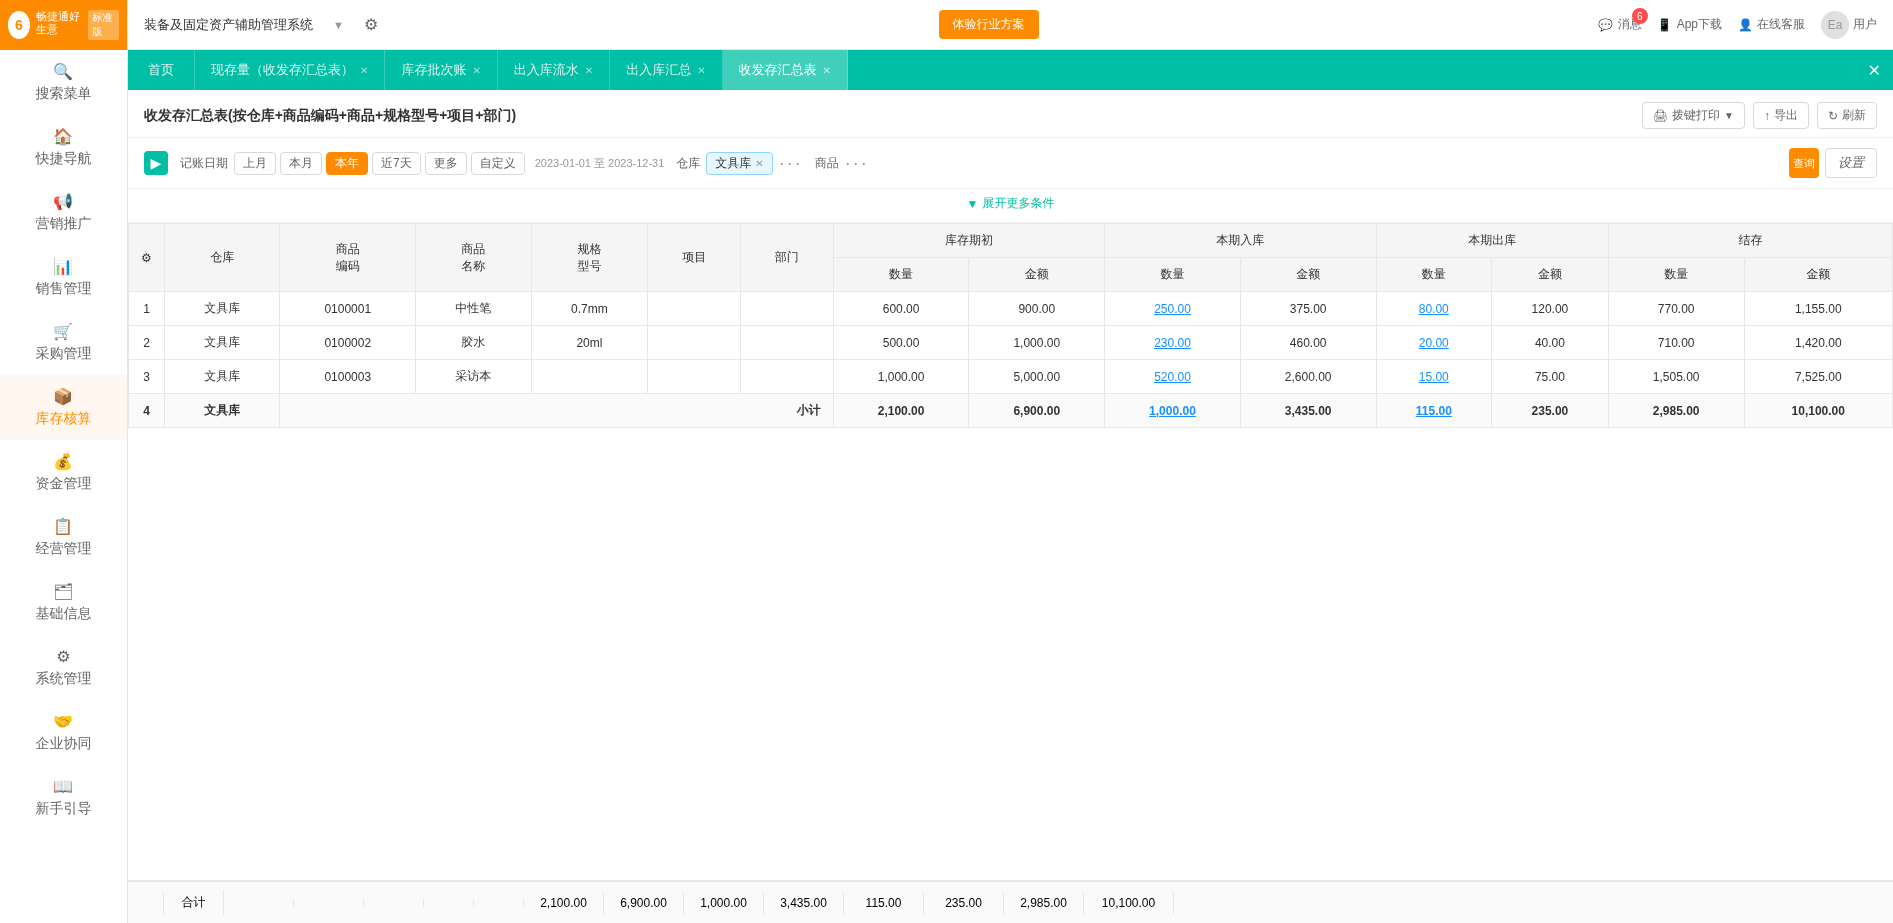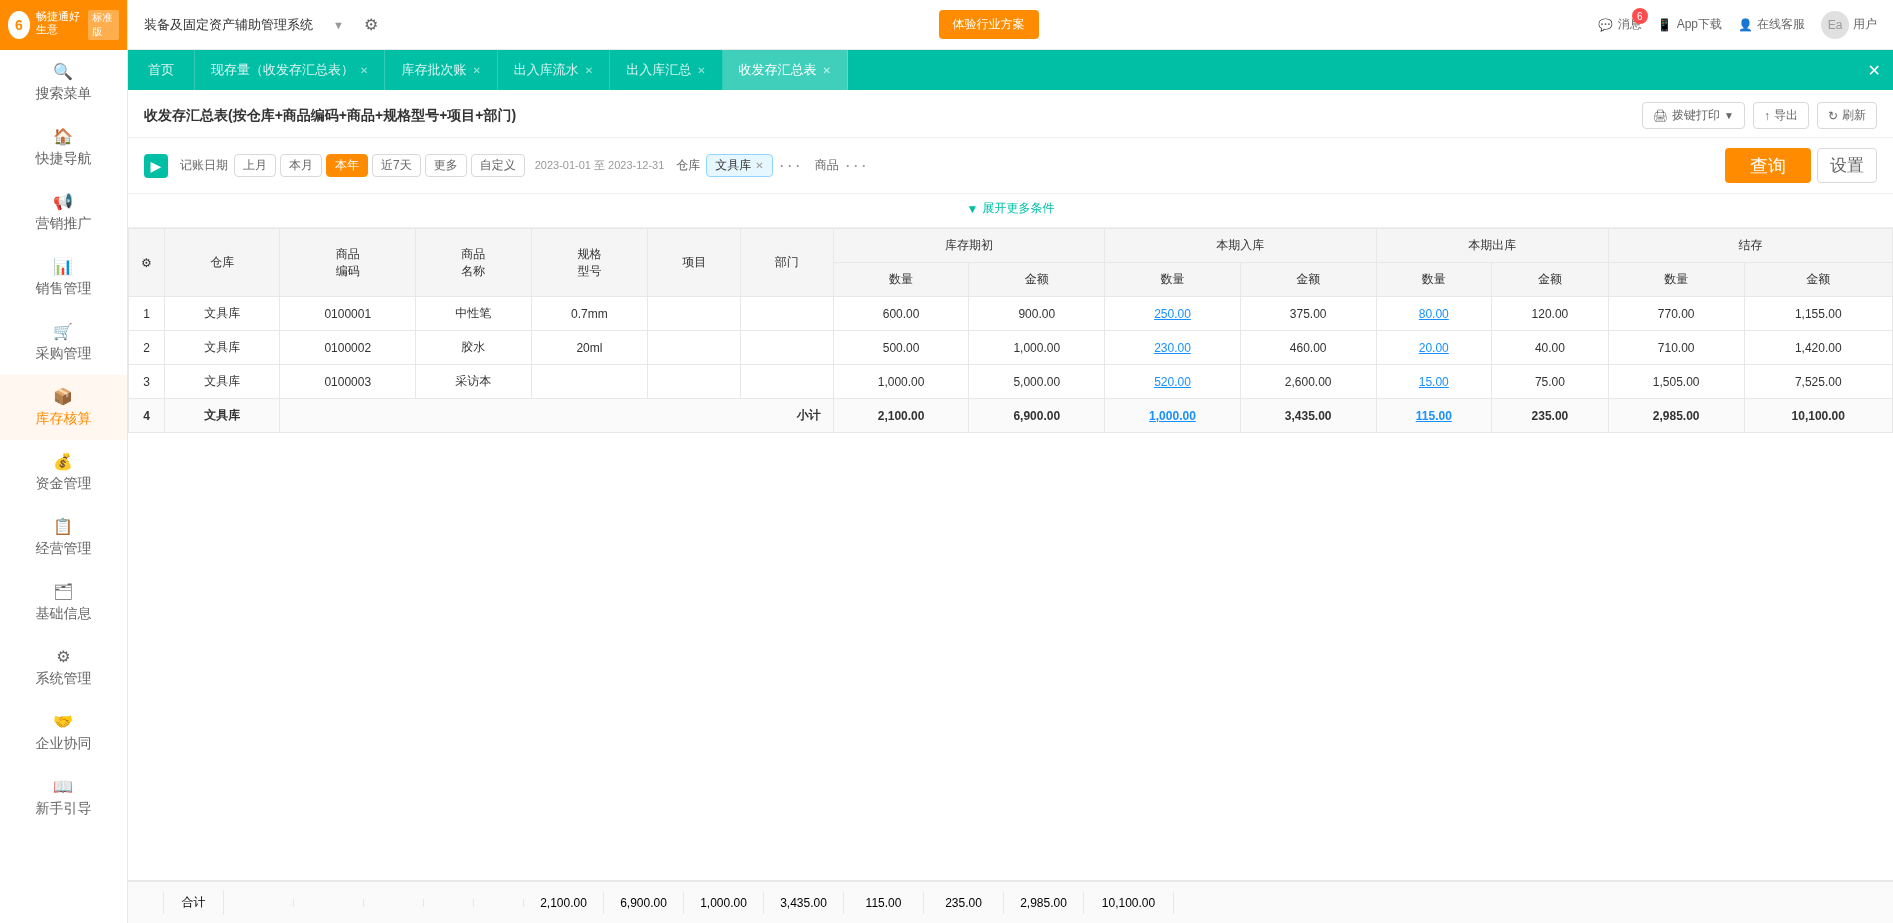--- a/index.html
+++ b/index.html
@@ -54,22 +54,22 @@
     .filter-toggle { width: 24px; height: 24px; background: #00bfa5; color: #fff; border: none; border-radius: 4px; cursor: pointer; display: flex; align-items: center; justify-content: center; font-size: 14px; flex-shrink: 0; }
     .filter-item { display: flex; align-items: center; gap: 6px; }
     .filter-label { color: #666; font-size: 12px; white-space: nowrap; }
     .date-buttons { display: flex; align-items: center; gap: 4px; }
     .date-btn { padding: 2px 8px; border: 1px solid #d9d9d9; background: #fff; border-radius: 4px; cursor: pointer; font-size: 12px; color: #666; }
     .date-btn.active { background: #ff8c00; border-color: #ff8c00; color: #fff; }
     .date-range { font-size: 11px; color: #999; margin-left: 4px; }
     .filter-tag { background: #e6f7ff; border: 1px solid #91d5ff; border-radius: 4px; padding: 2px 8px; display: flex; align-items: center; gap: 4px; font-size: 12px; color: #333; }
     .filter-tag .remove { cursor: pointer; color: #999; font-size: 10px; }
     .filter-more { color: #999; cursor: pointer; font-size: 18px; letter-spacing: 2px; }
-    .filter-search-btn { background: #ff8c00; color: #fff; border: none; padding: 5px 25px; border-radius: 4px; cursor: pointer; font-size: 18px; }
-    .filter-set-btn { background: #fff; border: 1px solid #d9d9d9; color: #666; padding: 5px 12px; border-radius: 4px; cursor: pointer; font-size: 17px; }
+    .filter-search-btn { background: #ff8c00; color: #fff; border: none; padding: 5px 4px; border-radius: 4px; cursor: pointer; font-size: 11px; }
+    .filter-set-btn { background: #fff; border: 1px solid #d9d9d9; color: #666; padding: 5px 12px; border-radius: 4px; cursor: pointer; font-size: 13px; font-style: italic; }
     .expand-btn { display: flex; align-items: center; gap: 4px; color: #00bfa5; cursor: pointer; font-size: 12px; border: none; background: none; }
 
     .filter-row2 { padding: 6px 16px 10px; display: flex; align-items: center; justify-content: center; border-bottom: 1px solid #f0f0f0; }
 
     
     .table-wrap { flex: 1; overflow: auto; }
     table { width: 100%; border-collapse: collapse; font-size: 12px; }
     thead th { background: #f5f5f5; padding: 8px 12px; text-align: center; border: 1px solid #e8e8e8; font-weight: 500; color: #333; white-space: nowrap; }
     tbody td { padding: 8px 12px; text-align: center; border: 1px solid #e8e8e8; color: #333; white-space: nowrap; }
     tbody tr.subtotal { background: #fafafa; font-weight: bold; }

